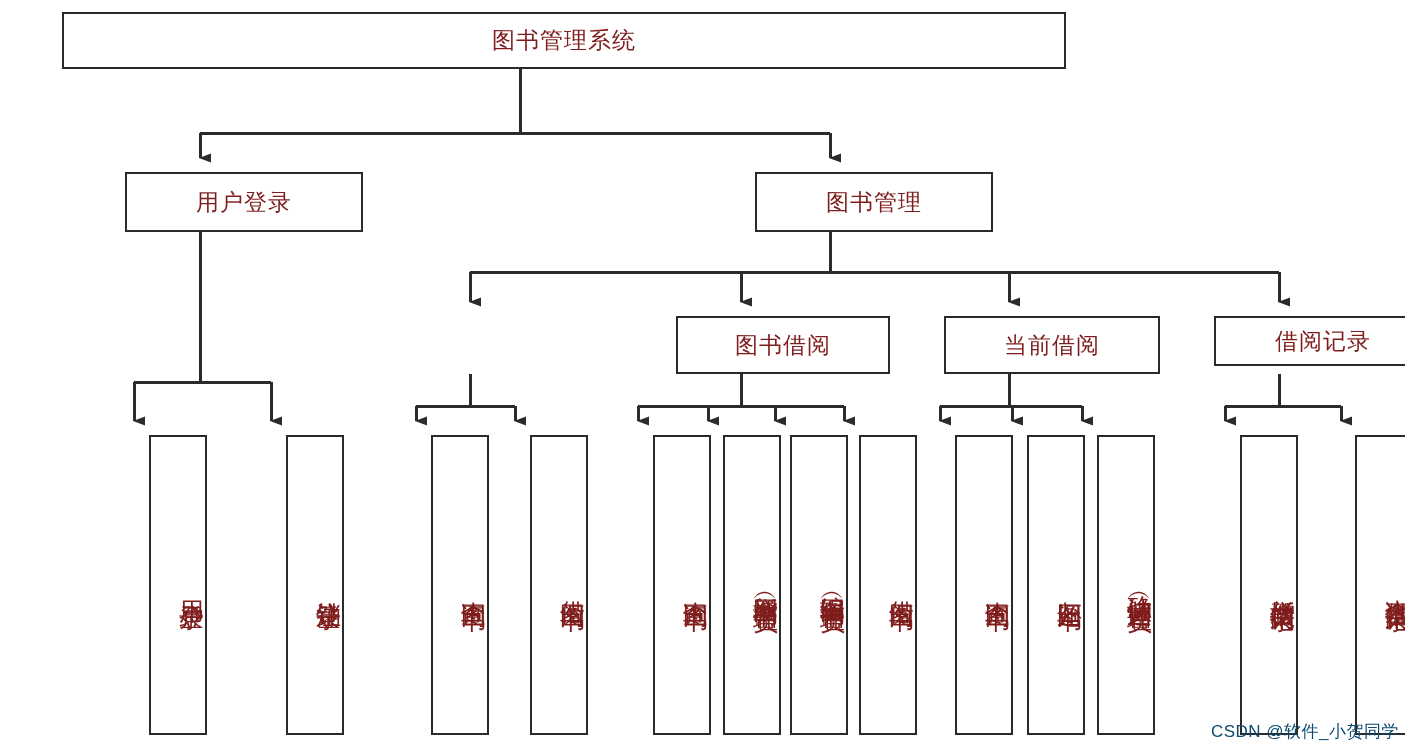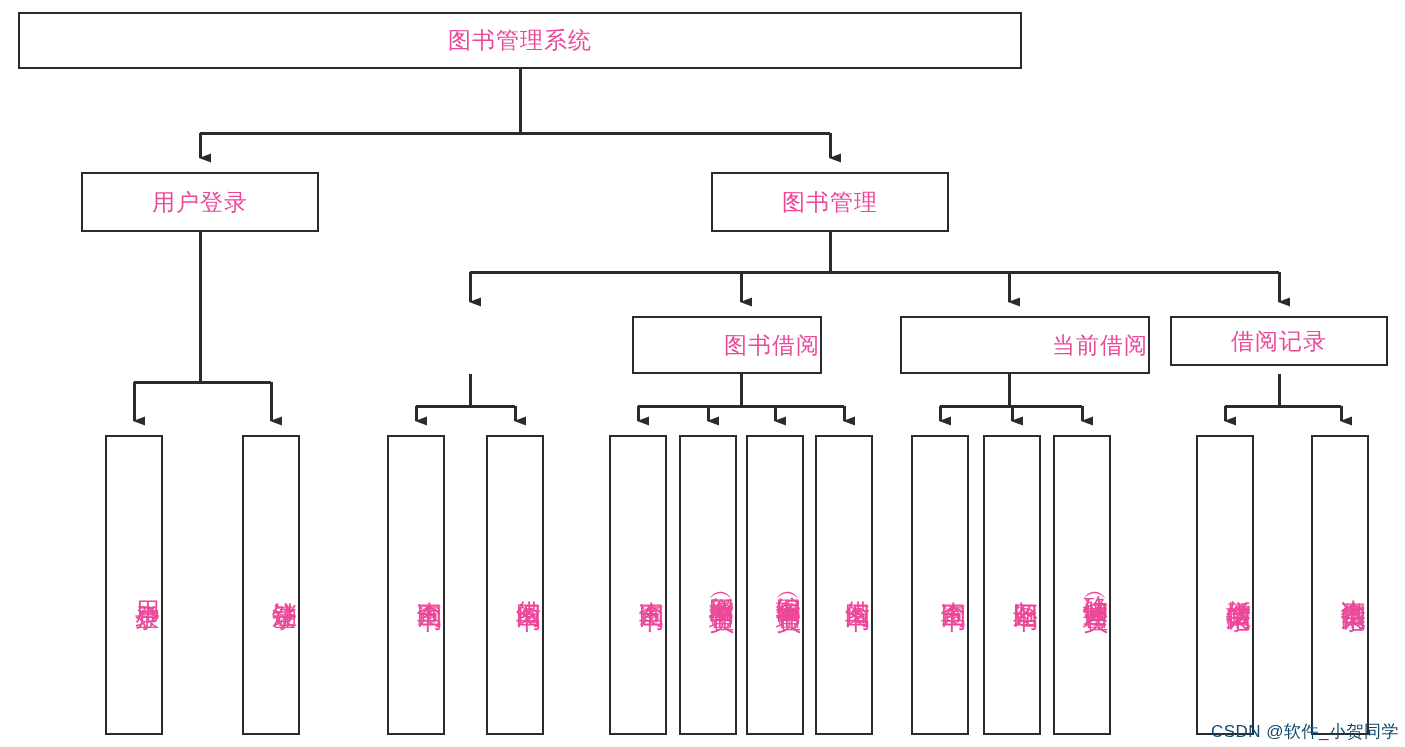--- a/index.html
+++ b/index.html
@@ -25,22 +25,23 @@
     height: 747px;
   }
   .node {
     position: absolute;
     box-sizing: border-box;
     border: 2.5px solid #2b2b2b;
     background: #ffffff;
     display: flex;
     align-items: center;
     justify-content: center;
-    color: #ec4899;
+    color: #7f1d1d;
     z-index: 2;
+    margin-left: 44px;
   }
   .node.horiz {
     font-size: 23px;
     letter-spacing: 1px;
   }
   .node.vert {
     writing-mode: vertical-rl;
     text-orientation: upright;
     font-size: 25px;
     line-height: 1.05;
@@ -125,24 +126,24 @@
     <span class="lbl">图书管理系统</span>
   </div>
 
   <div class="node horiz" style="left:81px; top:172px; width:238px; height:60px;">
     <span class="lbl">用户登录</span>
   </div>
   <div class="node horiz" style="left:711px; top:172px; width:238px; height:60px;font-family:Liberation Mono, monospace;">
     <span class="lbl">图书管理</span>
   </div>
 
-  <div class="node horiz" style="left:632px; top:316px; width:190px; height:58px;justify-content:flex-end;">
+  <div class="node horiz" style="left:632px; top:316px; width:214px; height:58px;">
     <span class="lbl">图书借阅</span>
   </div>
-  <div class="node horiz" style="left:900px; top:316px; width:250px; height:58px;justify-content:flex-end;">
+  <div class="node horiz" style="left:900px; top:316px; width:216px; height:58px;">
     <span class="lbl">当前借阅</span>
   </div>
   <div class="node horiz" style="left:1170px; top:316px; width:218px; height:50px;">
     <span class="lbl">借阅记录</span>
   </div>
 
   <div class="node vert" style="left:105px; top:435px; width:58px; height:300px;">
     <span class="lbl">用户登录</span>
   </div>
   <div class="node vert" style="left:242px; top:435px; width:58px; height:300px;">

